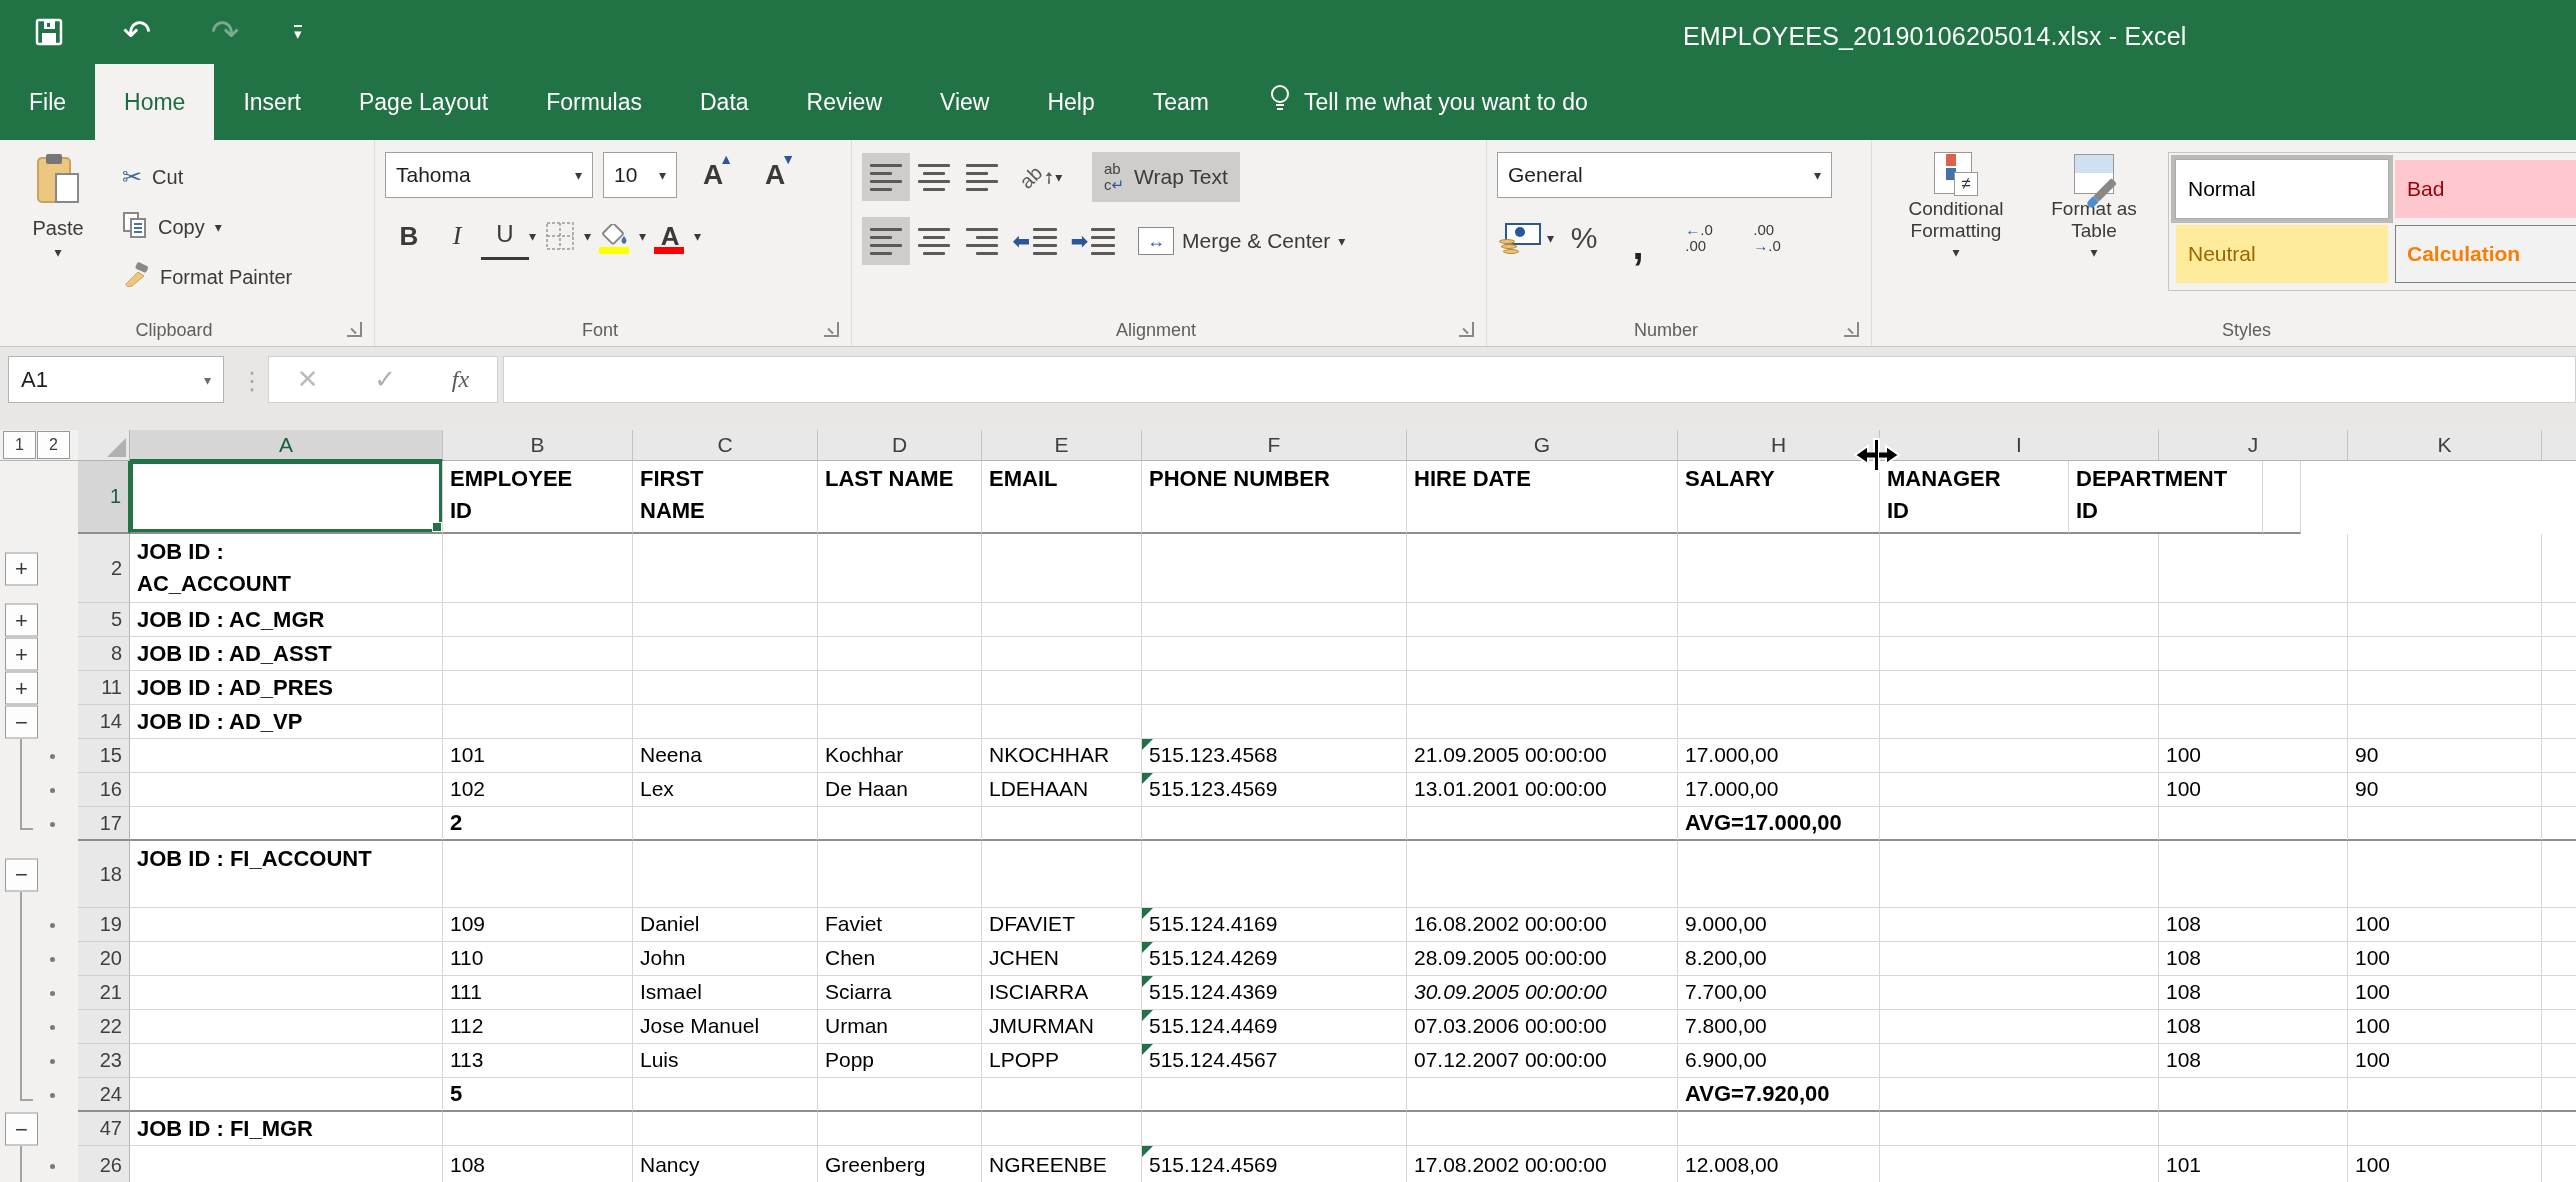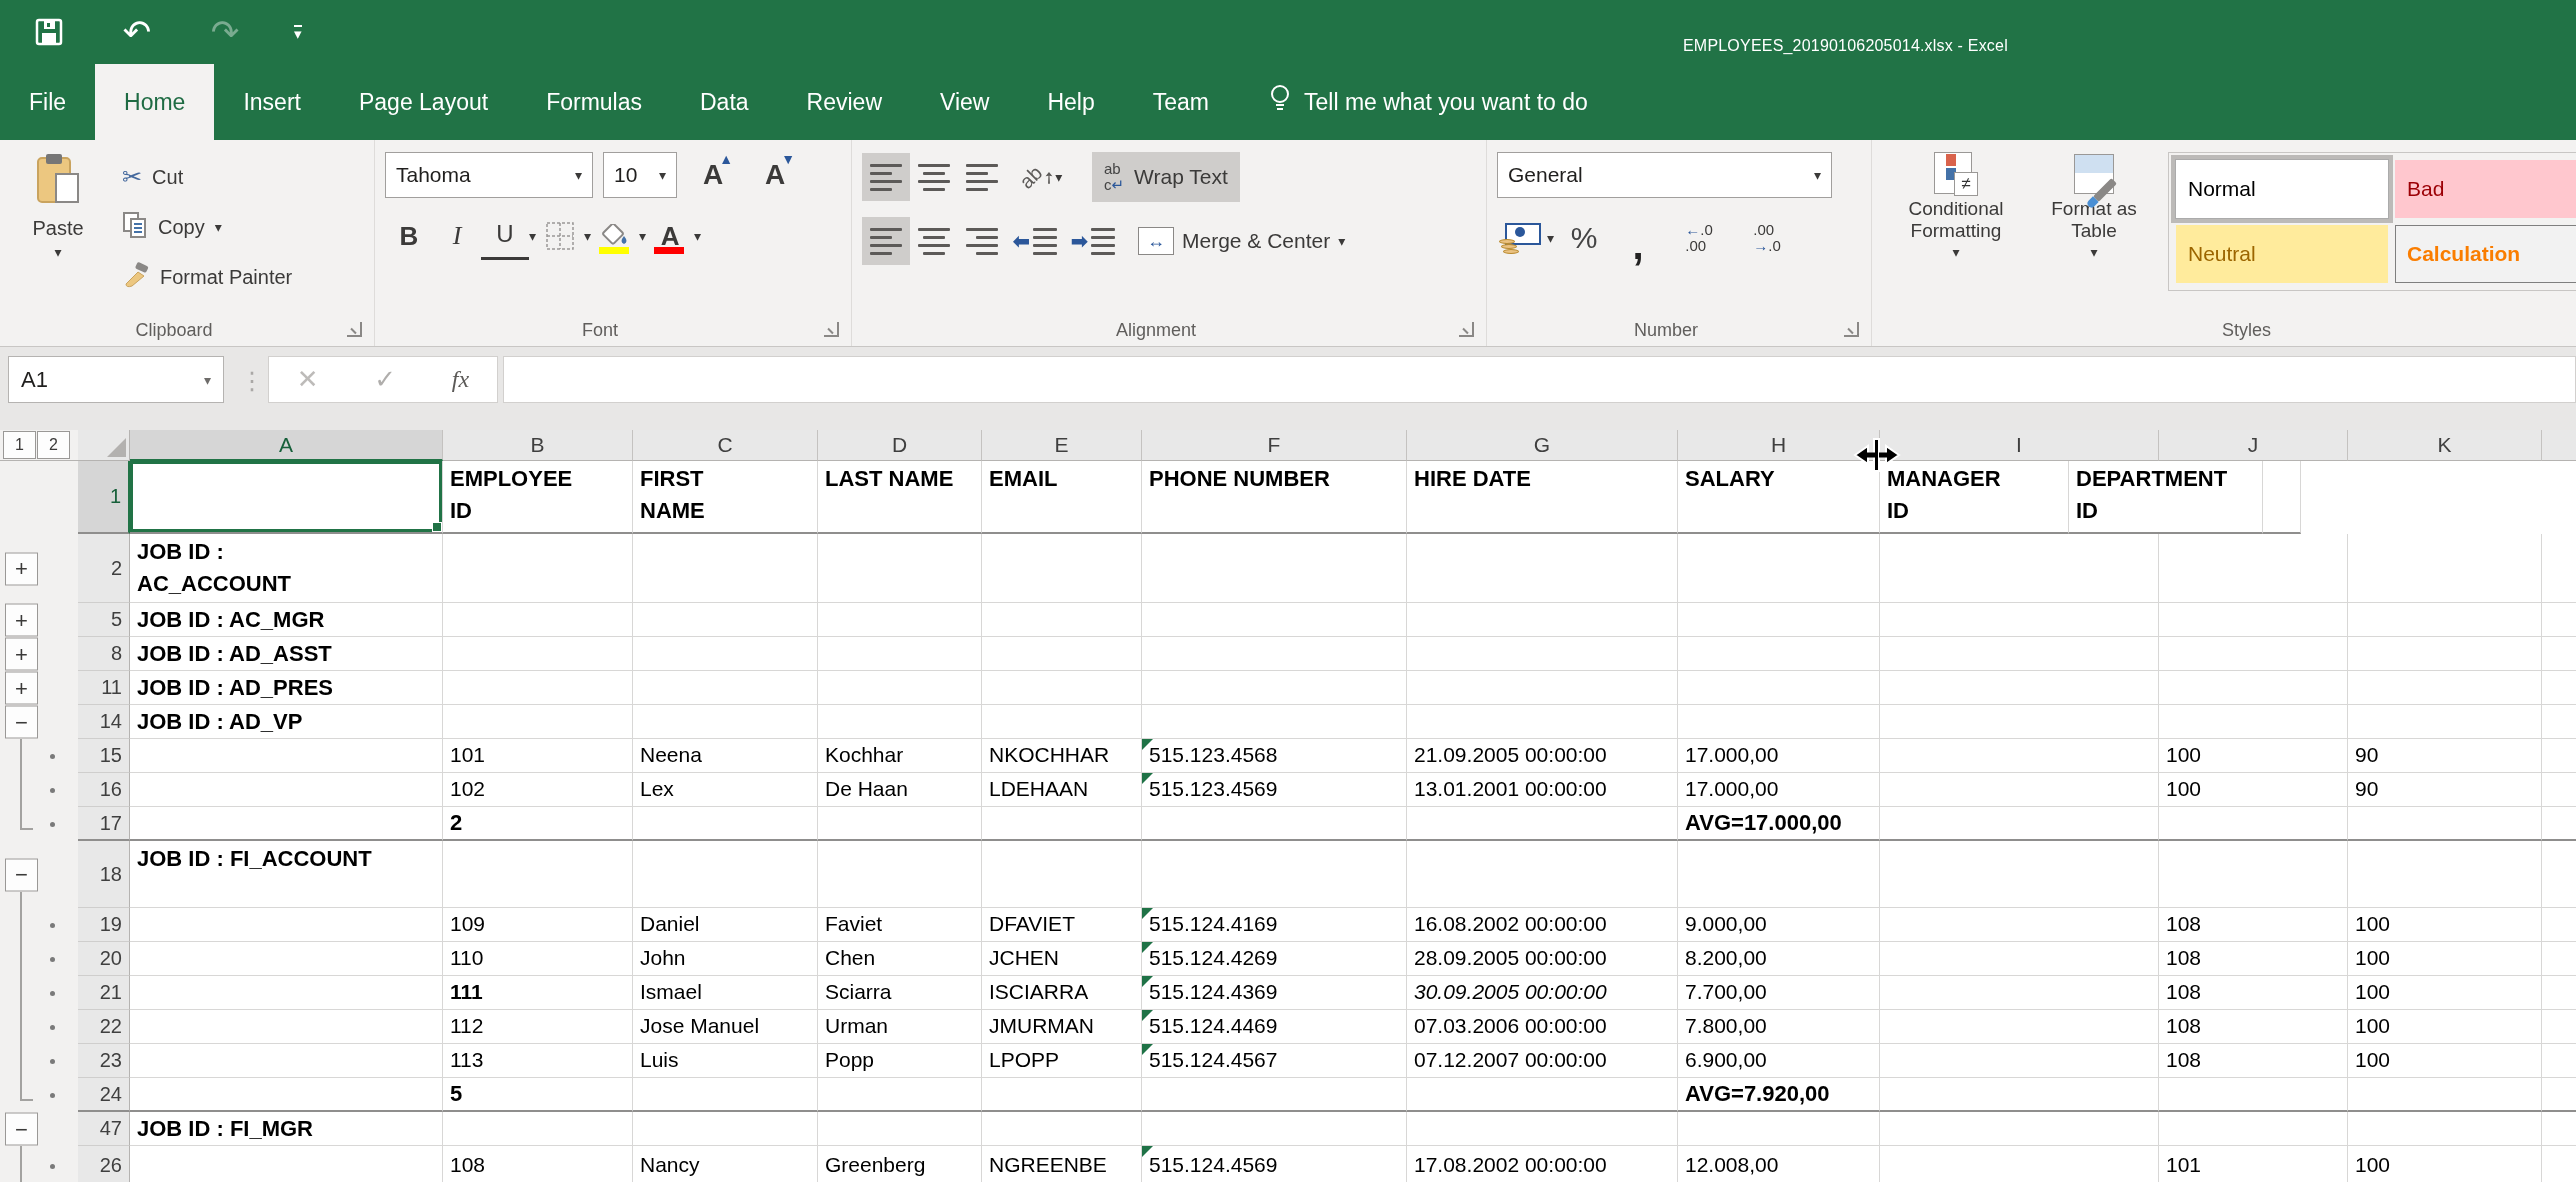--- a/index.html
+++ b/index.html
@@ -7,21 +7,21 @@
        font-family:"Liberation Sans",sans-serif;color:#201f1e}
 
   
   .titlebar{height:64px;background:#217346;position:relative;color:#fff}
   .qat{position:absolute;left:30px;top:0;height:64px;display:flex;align-items:center;gap:50px}
   .qbtn{width:38px;height:38px;display:flex;align-items:center;justify-content:center;color:#fff}
   .qbtn svg{display:block}
   .undo-glyph{font-size:34px;line-height:1}
   .redo-glyph{font-size:34px;line-height:1;opacity:.4}
   .qcaret{font-size:15px;color:#fff;border-top:2px solid #fff;padding-top:2px;line-height:10px}
-  .title{position:absolute;left:1683px;top:14px;line-height:64px;font-size:16px;letter-spacing:0.2px}
+  .title{position:absolute;left:1683px;top:4px;line-height:64px;font-size:25px;letter-spacing:0.2px}
 
   
   .tabrow{height:76px;background:#217346;display:flex;align-items:stretch;}
   .tab{padding:0 29px;line-height:76px;font-size:23px;color:#fff;white-space:nowrap}
   .tab.active{background:#f3f2f1;color:#1e6b43}
   .tellme{display:flex;align-items:center;gap:12px;margin-left:30px;font-size:23px;color:#fff;white-space:nowrap}
 
   
   .ribbon{height:207px;background:#f3f2f1;display:flex;border-bottom:1px solid #c8c6c4;box-sizing:border-box}
   .rgroup{position:relative;border-right:1px solid #dedcda;box-sizing:border-box;padding:12px 6px 36px 10px;flex:none}
@@ -690,21 +690,21 @@
         <div class="cell" style="width: 194px;">100</div>
         <div class="cell" style="width: 38px;"></div>
       </div>
       <div class="sh-row" style="height: 34px;">
         <div class="gut">
           <div class="oline"></div>
           <div class="odot"></div>
         </div>
         <div class="numcell">21</div>
         <div class="cell" style="width: 313px;"></div>
-        <div class="cell" style="width: 190px; font-weight: bold;">111</div>
+        <div class="cell" style="width: 190px;">111</div>
         <div class="cell" style="width: 185px;">Ismael</div>
         <div class="cell" style="width: 164px;">Sciarra</div>
         <div class="cell" style="width: 160px;">ISCIARRA</div>
         <div class="cell err" style="width: 265px;">515.124.4369</div>
         <div class="cell" style="width: 271px; font-style: italic;">30.09.2005 00:00:00</div>
         <div class="cell" style="width: 202px;">7.700,00</div>
         <div class="cell" style="width: 279px;"></div>
         <div class="cell" style="width: 189px;">108</div>
         <div class="cell" style="width: 194px;">100</div>
         <div class="cell" style="width: 38px;"></div>

